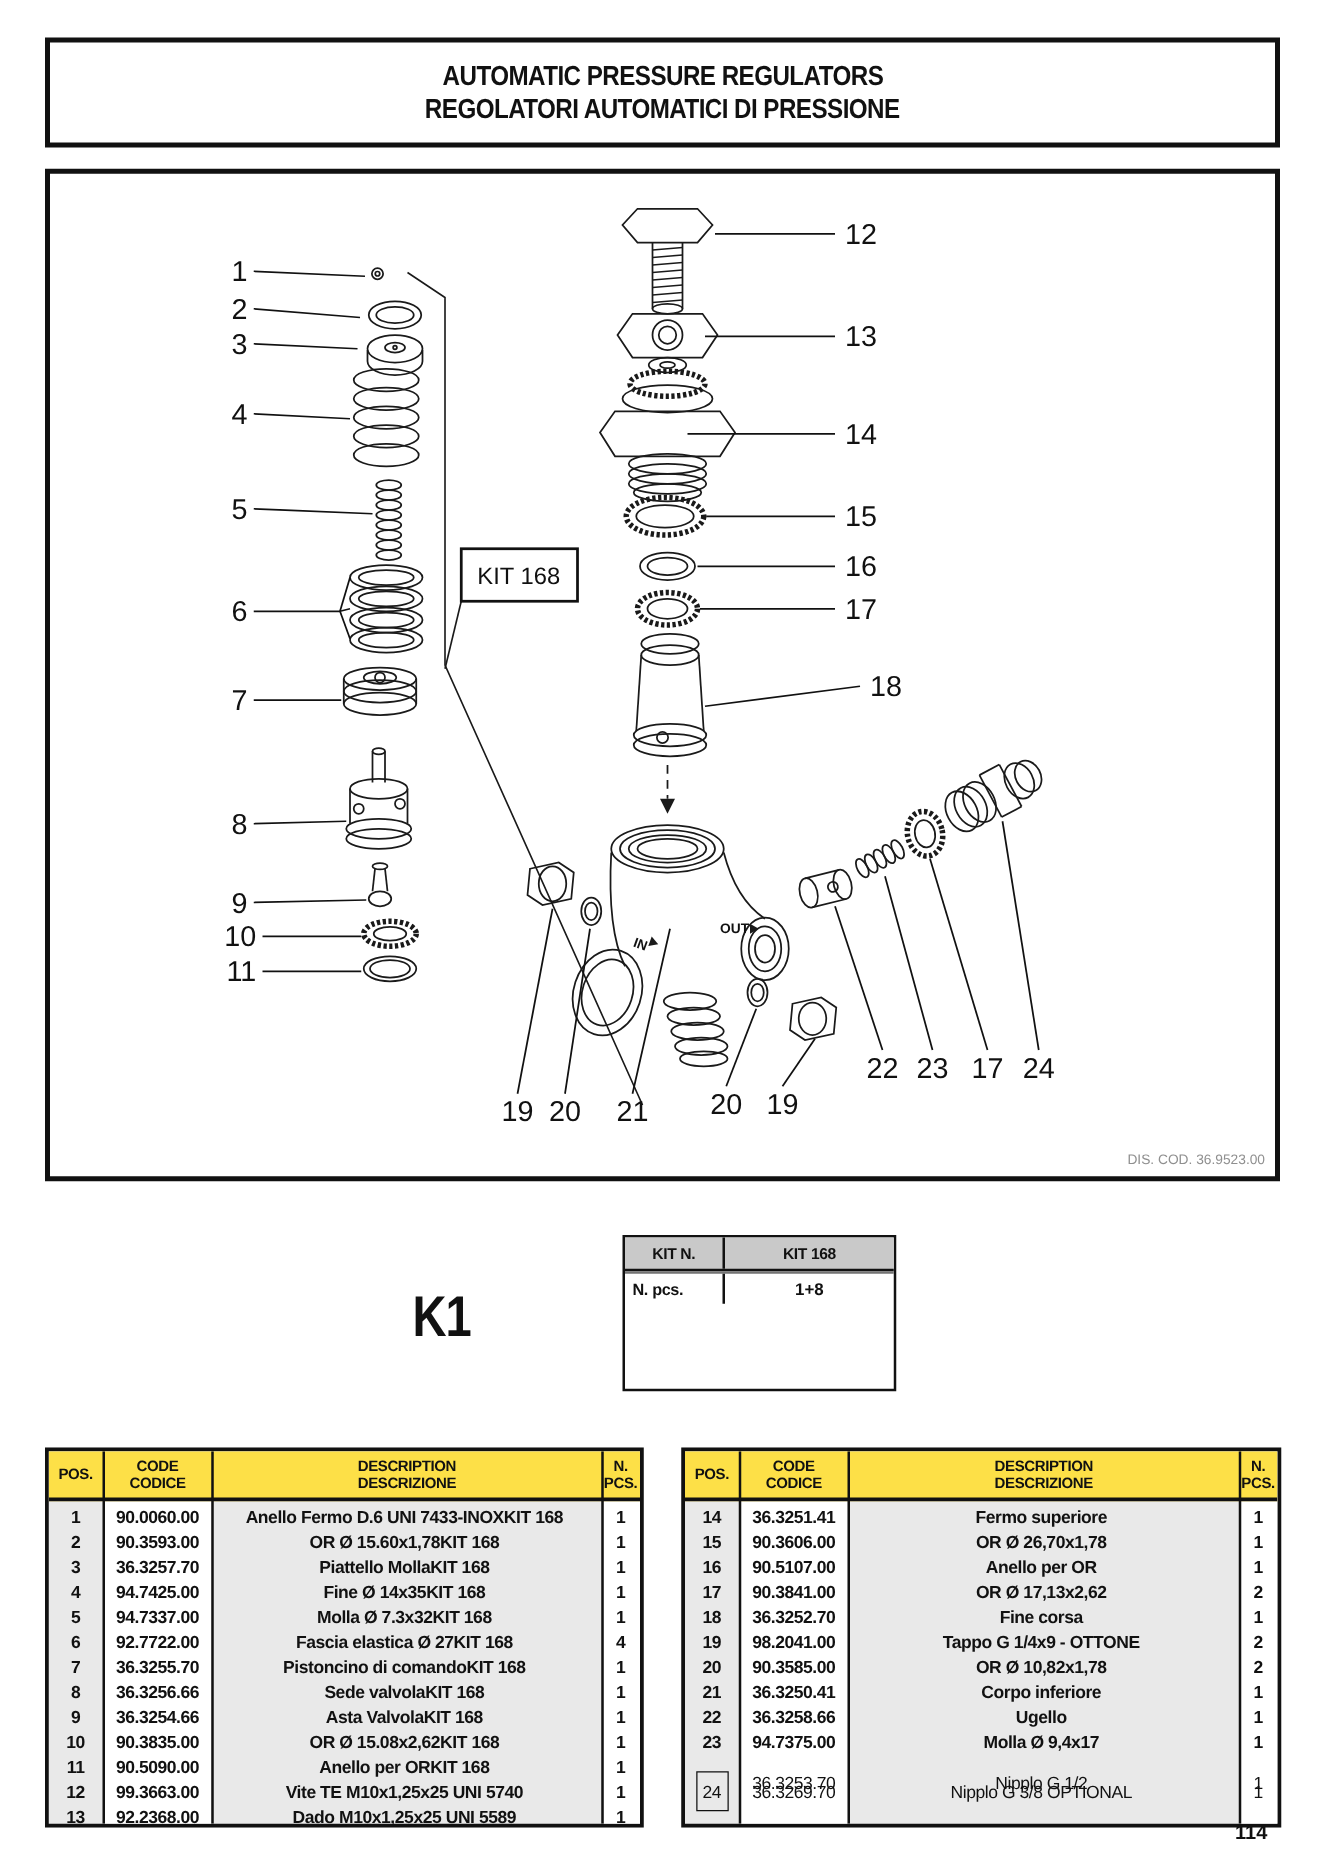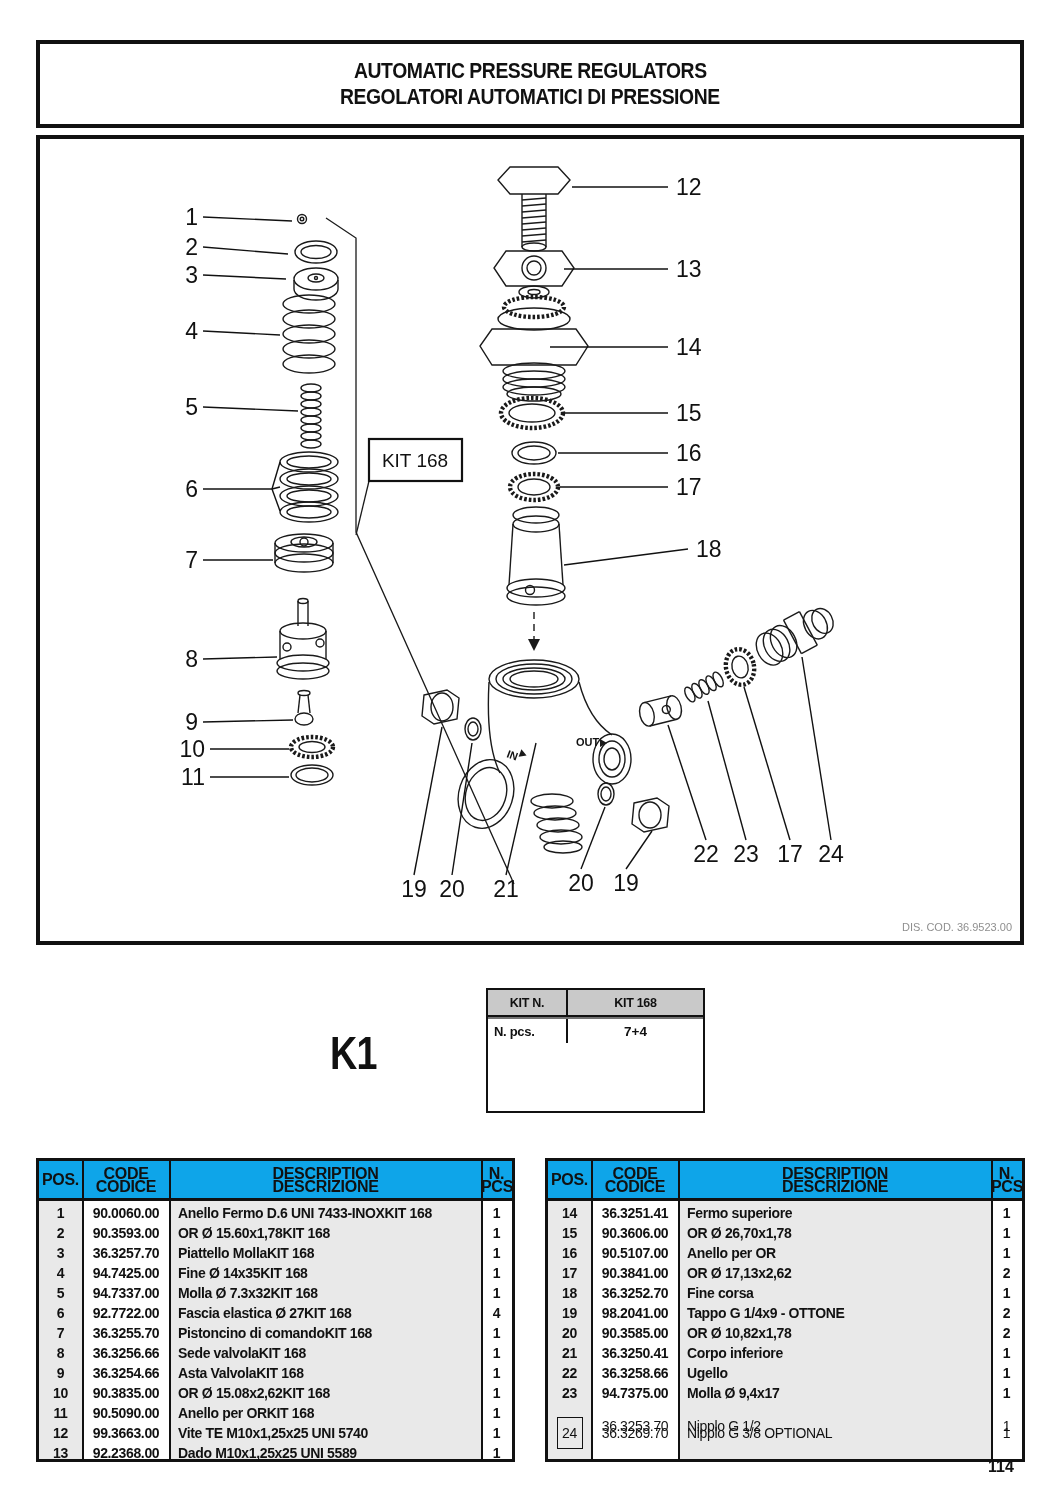--- a/index.html
+++ b/index.html
@@ -1,70 +1,70 @@
 <!DOCTYPE html>
 <html><head>
 <meta charset="utf-8">
 <style>
   html,body{margin:0;padding:0;background:#fff;}
   body{width:1058px;height:1495px;position:relative;font-family:"Liberation Sans",sans-serif;color:#111;}
   .abs{position:absolute;box-sizing:border-box;}
 
   
-  .title-box{left:36px;top:40px;width:988px;height:88px;border:4px solid #111;
+  .title-box{left:36px;top:30px;width:988px;height:88px;border:4px solid #111;
     display:flex;flex-direction:column;align-items:center;justify-content:center;}
   .title-line{font-weight:bold;font-size:22px;line-height:26px;letter-spacing:-0.5px;
     display:inline-block;transform:scaleX(0.88);white-space:nowrap;}
 
   
   .diagram-box{left:36px;top:135px;width:988px;height:810px;border:4px solid #111;}
   .diagram-box svg{display:block;width:100%;height:100%;}
   svg text{font-family:"Liberation Sans",sans-serif;fill:#111;}
   .callout{font-size:23px;}
   .lead{stroke:#111;stroke-width:1.4;fill:none;}
   .pt{stroke:#1a1a1a;stroke-width:1.4;fill:none;}
   .ptb{stroke:#1a1a1a;stroke-width:4.4;fill:none;stroke-dasharray:2.6 2;}
   .kitline{stroke:#1a1a1a;stroke-width:1.3;fill:none;}
   .discod{font-size:11px;fill:#8f8f8f;}
 
   
   .k1{left:330px;top:1026px;font-size:46px;font-weight:bold;letter-spacing:-1px;
     transform:scaleX(0.82);transform-origin:left center;}
 
   
-  .kit-table{left:486px;top:988px;width:219px;height:125px;border:2.5px solid #111;background:#fff;}
+  .kit-table{left:498px;top:988px;width:219px;height:125px;border:2.5px solid #111;background:#fff;}
   .kit-head{display:grid;grid-template-columns:80px 1fr;height:25px;background:#c9c9c9;
     border-bottom:2.5px solid #111;font-weight:bold;font-size:12.5px;letter-spacing:-0.3px;}
   .kit-head div{display:flex;align-items:center;justify-content:center;}
   .kit-head .kc1{border-right:2px solid #111;}
   .kit-mid{display:grid;grid-template-columns:80px 1fr;height:71px;}
   .kit-mid .kc1{border-right:2px solid #111;padding:4px 0 0 6px;font-weight:bold;font-size:12.5px;
     line-height:16px;letter-spacing:-0.3px;}
   .kit-mid .kc2{text-align:center;padding-top:5px;font-weight:bold;font-size:13.5px;line-height:18px;letter-spacing:-0.3px;}
   .kit-gap{margin-top:3px;}
   .kit-foot{display:grid;grid-template-columns:80px 1fr;height:24px;border-top:2px solid #737373;}
   .kit-foot .kc1{border-right:2px solid #111;display:flex;align-items:center;padding-left:6px;
     font-weight:bold;font-size:13px;letter-spacing:-0.3px;}
   .kit-foot .kc2{display:flex;align-items:center;justify-content:center;font-weight:bold;font-size:13.5px;}
 
   
   .ptable{top:1158px;height:304px;border:3px solid #111;background:#e9e9e9;overflow:hidden;}
   .ptable-left{left:36px;width:479px;}
   .ptable-right{left:545px;width:480px;}
   .vline{position:absolute;top:0;bottom:0;width:1.5px;background:#111;z-index:3;}
   .stripe{position:absolute;top:37px;bottom:0;background:#fff;z-index:0;}
-  .phead{position:absolute;top:0;left:0;right:0;height:37px;background:#0ea5e9;
+  .phead{position:absolute;top:0;left:0;right:0;height:37px;background:#fde047;
     border-bottom:3px solid #111;display:grid;grid-template-columns:43px 88px 1fr 31px;
-    align-items:center;text-align:center;font-weight:bold;font-size:16px;line-height:13px;
+    align-items:center;text-align:center;font-weight:bold;font-size:12px;line-height:13px;
     letter-spacing:-0.3px;z-index:1;}
   .prows{position:absolute;top:42px;left:0;right:0;z-index:2;}
   .prow{display:grid;grid-template-columns:43px 88px 1fr 31px;height:20px;align-items:center;
     font-weight:bold;font-size:14px;letter-spacing:-0.35px;}
   .prow .c{text-align:center;}
-  .prow .cdesc{text-align:left;padding:0 12px 0 8px;display:flex;justify-content:flex-start;white-space:nowrap;}
+  .prow .cdesc{text-align:left;padding:0 12px 0 8px;display:flex;justify-content:center;white-space:nowrap;}
   .prow.light{font-weight:normal;}
   .prow .posv{display:inline-block;}
   .prow.boxed-pos .posv{border:1.5px solid #111;width:24px;height:30px;line-height:30px;
     margin-top:14px;position:relative;z-index:4;background:transparent;}
 
   .page-number{left:988px;top:1458px;font-size:16px;font-weight:bold;text-align:right;}
 </style>
 </head>
 <body>
 
@@ -357,21 +357,21 @@
 
 <div class="abs k1">K1</div>
 
 <div class="abs kit-table">
   <div class="kit-head">
     <div class="kc1">KIT N.</div>
     <div class="kc2">KIT 168</div>
   </div>
   <div class="kit-foot">
     <div class="kc1">N. pcs.</div>
-    <div class="kc2">7+4</div>
+    <div class="kc2">1+8</div>
   </div>
 </div>
 
 <div class="abs ptable ptable-left">
   <div class="stripe" style="left:44.5px;width:85.5px;"></div>
   <div class="stripe" style="left:443.5px;right:0;"></div>
   <div class="vline" style="left:43px;"></div>
   <div class="vline" style="left:130px;"></div>
   <div class="vline" style="left:442px;"></div>
   <div class="phead">

